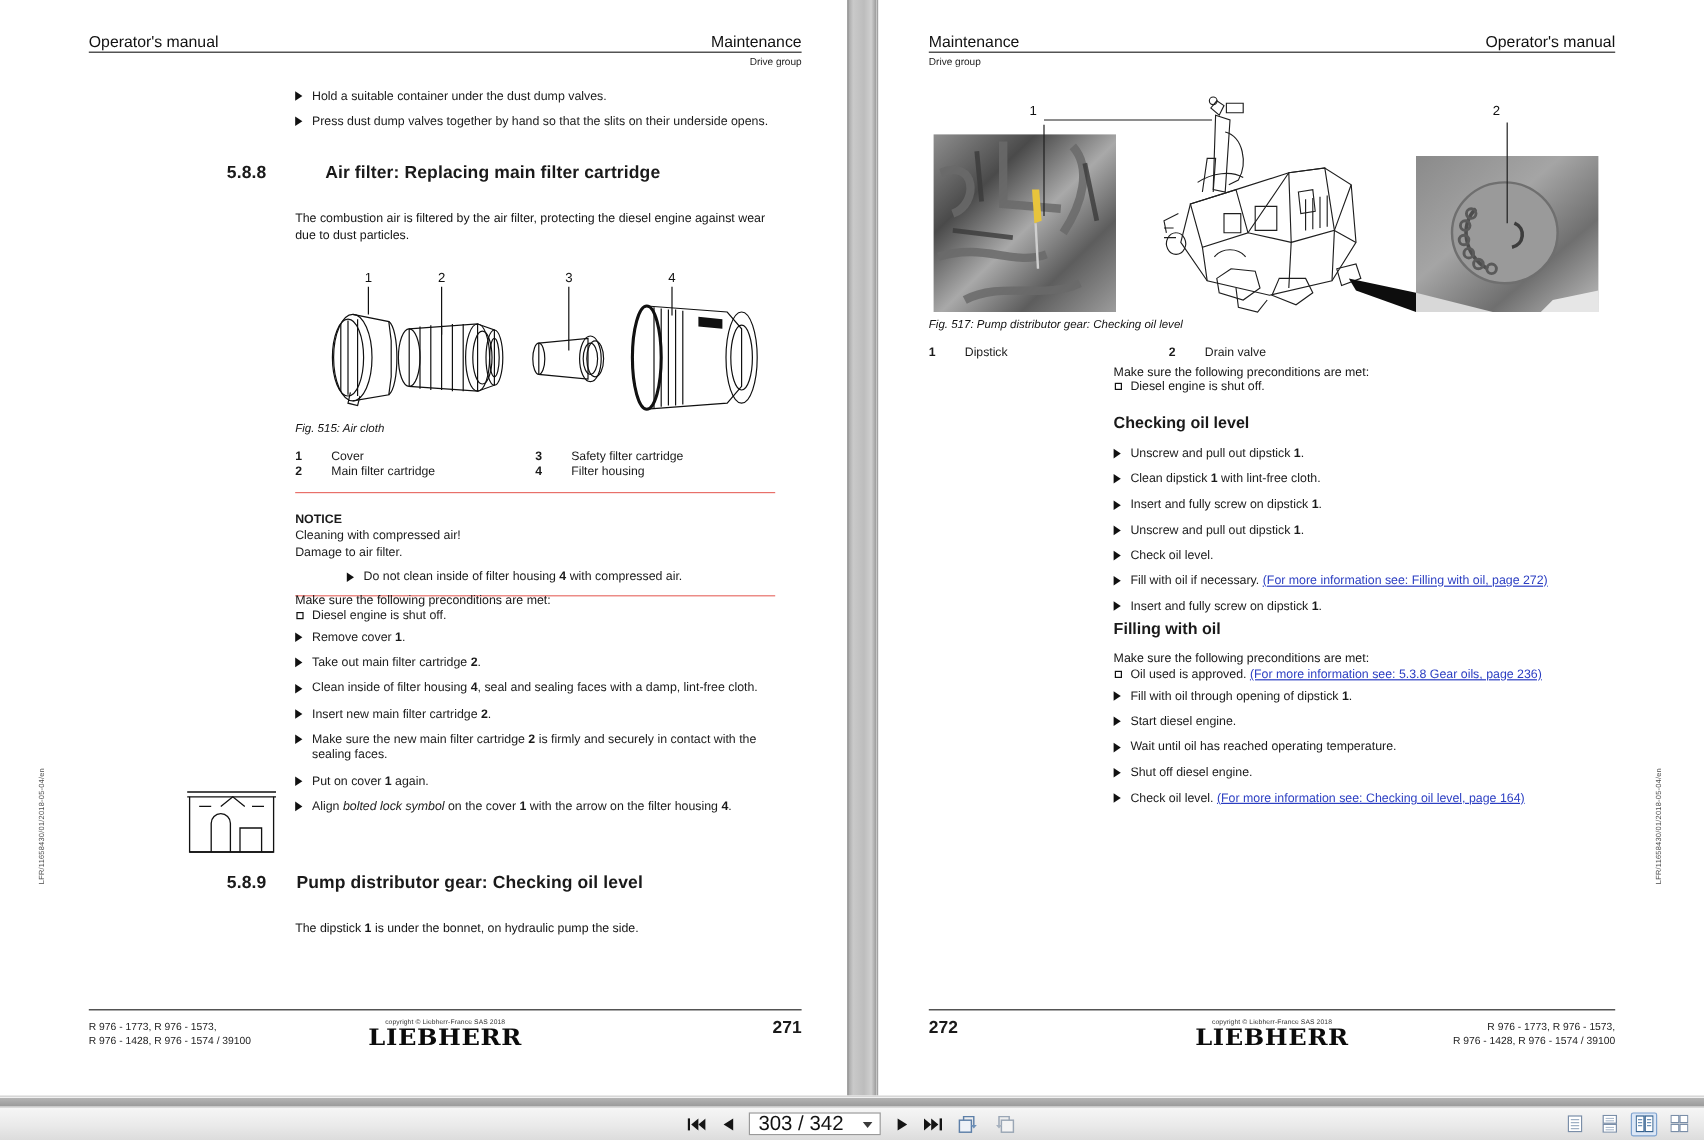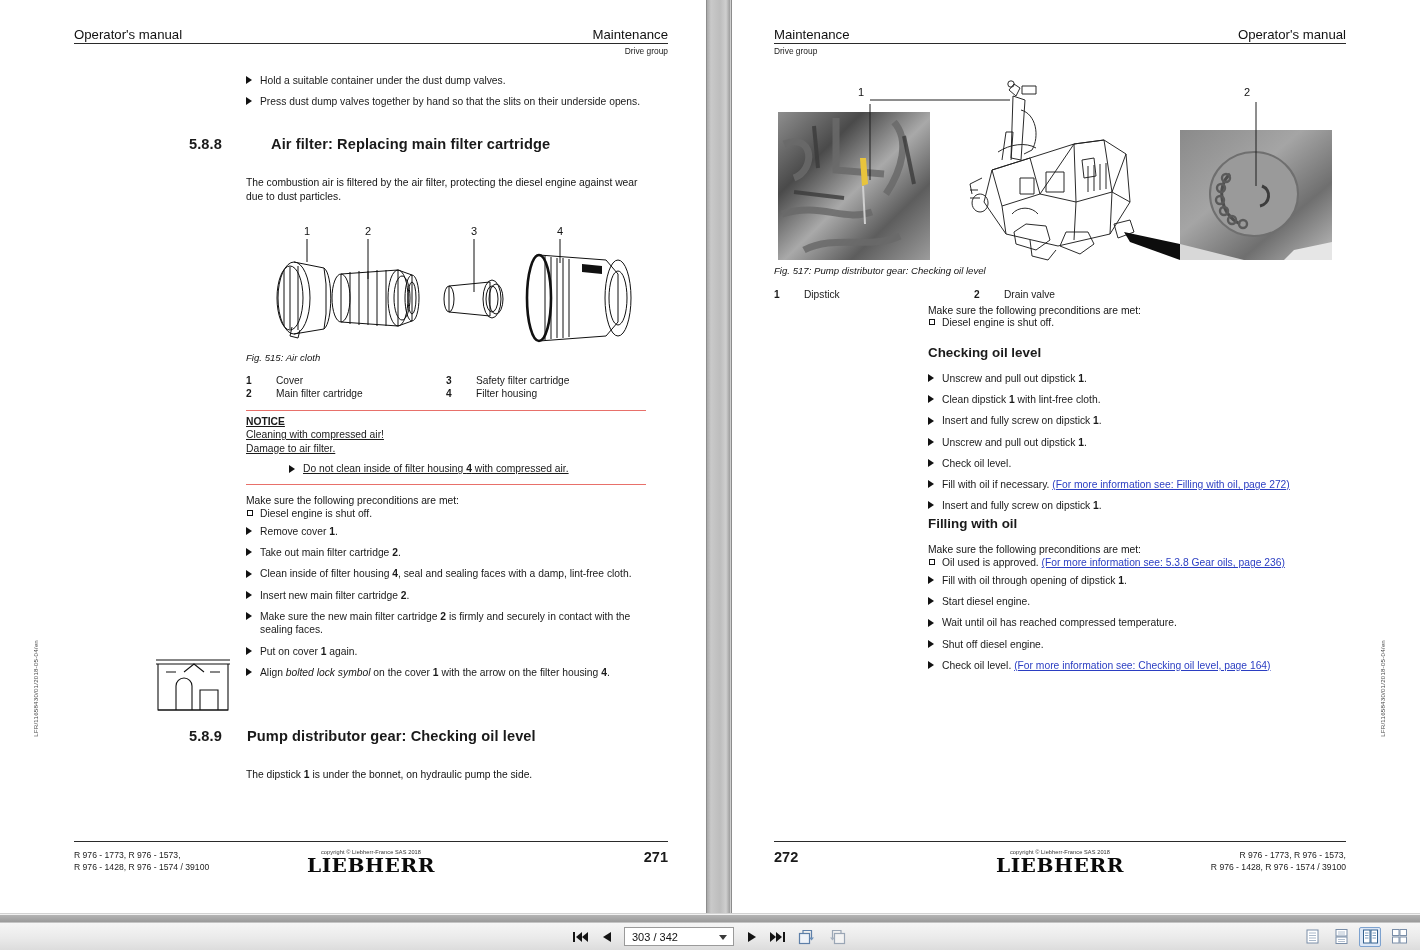--- a/index.html
+++ b/index.html
@@ -80,21 +80,21 @@
   .h2 .num { width: 58px; flex: none; }
   .h3 { font-weight: bold; font-size: 13.4px; }
 
   
   .fig-caption { font-size: 9.6px; font-style: italic; color: #141414; }
   .legend { display: flex; font-size: 10.2px; margin-top: 5px; }
   .legend .lcol { width: 50%; display: flex; }
   .legend .lnum { width: 30px; font-weight: bold; flex: none; }
 
   
-  .notice { position: relative; padding: 6px 0 9px 0; text-decoration: underline; }
+  .notice { position: relative; padding: 18px 0 9px 0; }
   .notice::before, .notice::after {
     content: ""; position: absolute; left: 0; right: 0; height: 1.4px; background: #e8706a;
   }
   .notice::before { top: 0; }
   .notice::after  { bottom: 0; }
   .notice .t { font-weight: bold; font-size: 10.3px; margin-bottom: 1px; }
   .notice .l { font-size: 10.3px; line-height: 1.33; }
   .notice ul.steps { margin-top: 7px; margin-left: 43px; }
   .notice ul.steps li { margin-bottom: 0; }
 
@@ -140,21 +140,21 @@
   .tb-center { position: absolute; left: 0; right: 0; display: flex; justify-content: center; align-items: center; gap: 9px; }
   .tb-right { position: absolute; right: 10px; display: flex; align-items: center; gap: 7px; }
 
   .navbtn {
     width: 17px; height: 18px; display: flex; align-items: center; justify-content: center;
     background: transparent; border: none; cursor: pointer;
   }
   .pagebox {
     width: 110px; height: 19px; background: #ffffff;
     border: 1px solid #9a9a9a; display: flex; align-items: center;
-    font-size: 11px; color: #111; padding-left: 7px; position: relative;
+    font-size: 17px; color: #111; padding-left: 7px; position: relative;
   }
   .pagebox .caret {
     position: absolute; right: 6px; top: 50%; margin-top: -2px;
     width: 0; height: 0; border-left: 4px solid transparent; border-right: 4px solid transparent;
     border-top: 5px solid #3a3a3a;
   }
   .viewbtn {
     width: 22px; height: 20px; display: flex; align-items: center; justify-content: center;
     border: 1px solid transparent; border-radius: 2px;
   }
@@ -459,21 +459,21 @@
       <div class="h3 col" style="left:196px; top:516px;">Filling with oil</div>
 
       <div class="bodytext col" style="left:196px; top:543px; width:400px;">Make sure the following preconditions are met:</div>
       <ul class="precond col" style="left:196px; top:556px; width:420px;">
         <li><span class="sq"></span><span>Oil used is approved.</span> <a class="xref" href="#">(For more information see: 5.3.8 Gear oils, page 236)</a></li>
       </ul>
 
       <ul class="steps col" style="left:196px; top:574px; width:420px;">
         <li><span class="tri"></span><span>Fill with oil through opening of dipstick <b>1</b>.</span></li>
         <li><span class="tri"></span><span>Start diesel engine.</span></li>
-        <li><span class="tri"></span><span>Wait until oil has reached compressed temperature.</span></li>
+        <li><span class="tri"></span><span>Wait until oil has reached operating temperature.</span></li>
         <li><span class="tri"></span><span>Shut off diesel engine.</span></li>
         <li><span class="tri"></span><span>Check oil level.</span> <a class="xref" href="#">(For more information see: Checking oil level, page 164)</a></li>
       </ul>
 
       <div class="footer" style="left:42px; right:48px;">
         <div class="rule"></div>
         <div class="frow">
           <div class="pageno l">272</div>
           <div class="brandwrap">
             <div class="copy">copyright © Liebherr-France SAS 2018</div>

